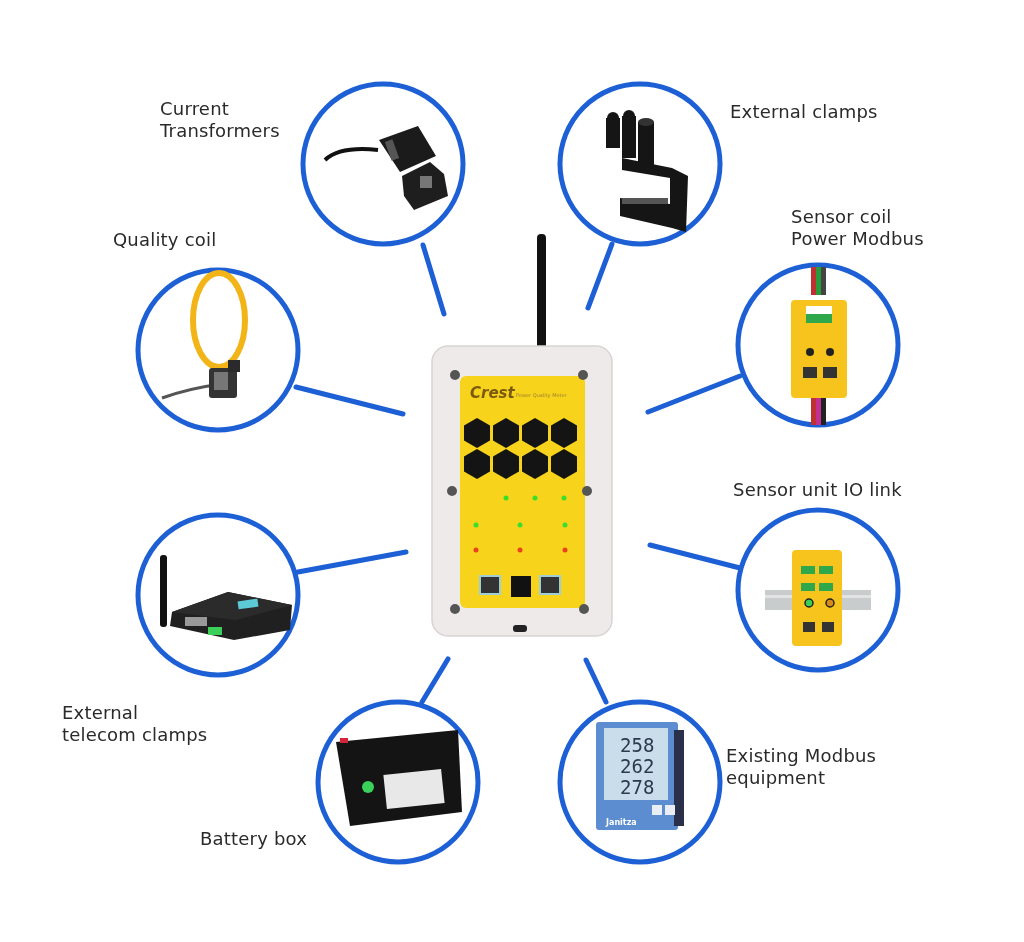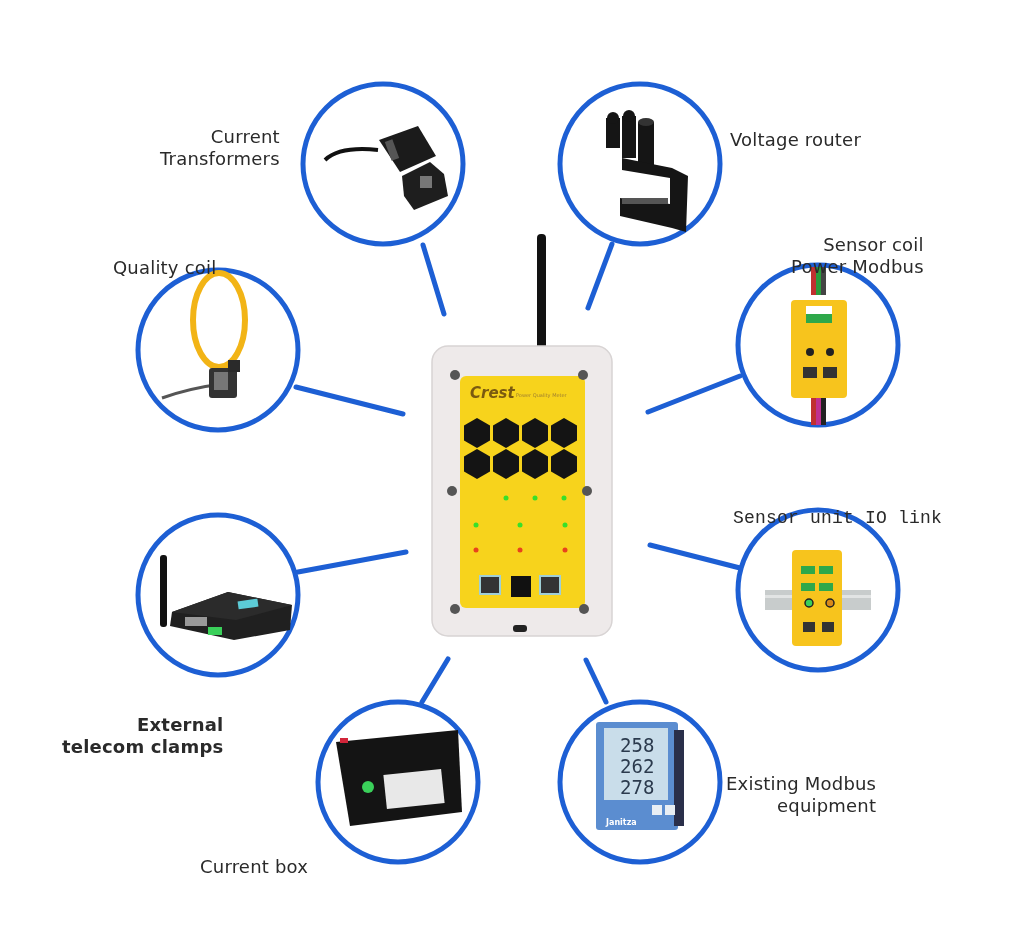--- a/index.html
+++ b/index.html
@@ -1,20 +1,20 @@
 <!DOCTYPE html>
 <html><head>
 <meta charset="utf-8">
 <style>
   html, body { margin: 0; padding: 0; background: #ffffff; }
   body { width: 1024px; height: 942px; position: relative; overflow: hidden;
          font-family: "DejaVu Sans", sans-serif; }
   #canvas { position: absolute; left: 0; top: 0; }
   .label { position: absolute; color: #2a2a2a; font-size: 18px; line-height: 22px;
-           text-align: right; white-space: nowrap; letter-spacing: 0.2px; margin-top: 28px; }
+           text-align: left; white-space: nowrap; letter-spacing: 0.2px; }
   .label span { display: block; }
 </style>
 </head>
 <body>
 
 <svg id="canvas" width="1024" height="942" viewBox="0 0 1024 942" xmlns="http://www.w3.org/2000/svg">
 
   <g stroke="#1d5fd4" stroke-width="5" stroke-linecap="round">
     <line x1="423" y1="245" x2="444" y2="314"></line>
     <line x1="612" y1="244" x2="588" y2="308"></line>
@@ -173,35 +173,35 @@
     <circle cx="584" cy="609" r="5" fill="#555"></circle>
     <rect x="513" y="625" width="14" height="7" rx="3" fill="#222"></rect>
   </g>
 </svg>
 
 <div class="label" style="left:160px; top:98px;">
   <span>Current</span>
   <span>Transformers</span>
 </div>
 <div class="label" style="left:730px; top:101px;">
-  <span>Voltage router</span>
+  <span>External clamps</span>
 </div>
 <div class="label" style="left:113px; top:229px;">
   <span>Quality coil</span>
 </div>
 <div class="label" style="left:791px; top:206px;">
   <span>Sensor coil</span>
   <span>Power Modbus</span>
 </div>
-<div class="label" style="left:62px; top:686px;font-weight:bold;">
+<div class="label" style="left:62px; top:702px;">
   <span>External</span>
   <span>telecom clamps</span>
 </div>
-<div class="label" style="left:733px; top:479px;font-family:Liberation Mono, monospace;">
+<div class="label" style="left:733px; top:479px;">
   <span>Sensor unit IO link</span>
 </div>
 <div class="label" style="left:200px; top:828px;">
-  <span>Current box</span>
+  <span>Battery box</span>
 </div>
 <div class="label" style="left:726px; top:745px;">
   <span>Existing Modbus</span>
   <span>equipment</span>
 </div>
 
 </body></html>

